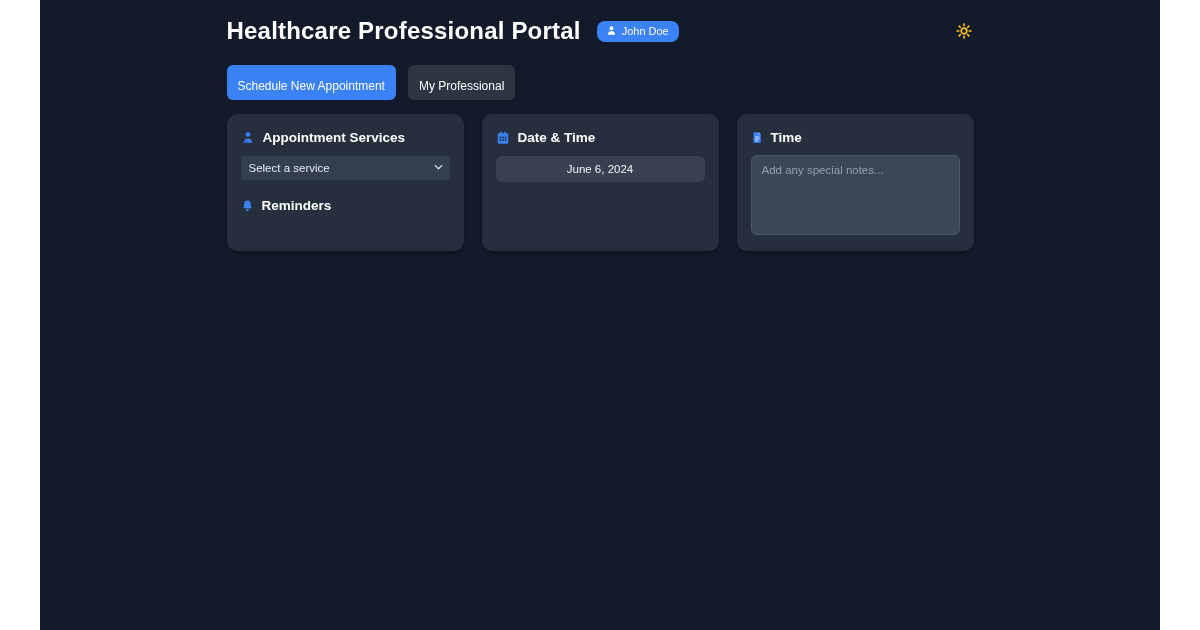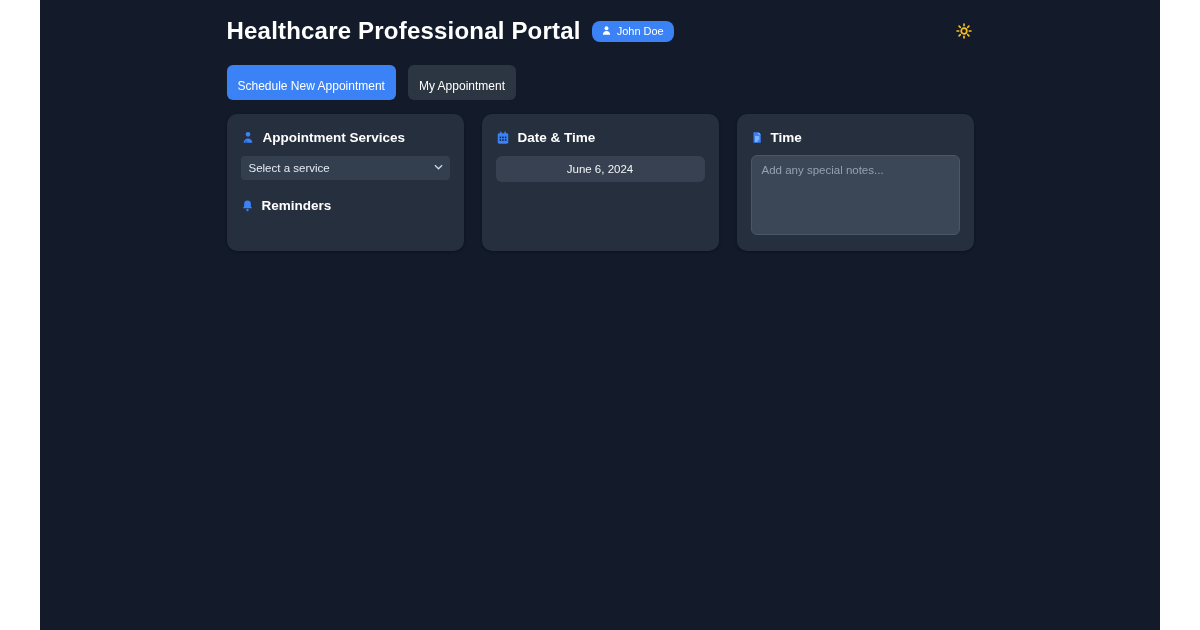--- a/index.html
+++ b/index.html
@@ -16,21 +16,21 @@
     width: 1120px; height: 630px;
     background: #131a2a;
   }
   .container {
     width: 747px;
     margin: 0 auto;
     padding-top: 17px;
   }
   
   .header { display: flex; align-items: center; justify-content: space-between; }
-  .header-left { display: flex; align-items: center; gap: 11px; }
+  .header-left { display: flex; align-items: center; gap: 16px; }
   .page-title {
     margin: 0; font-size: 24px; font-weight: 700; color: #ffffff; letter-spacing: 0.2px;
     white-space: nowrap;
   }
   .user-badge {
     background: #3b82f6; color: #ffffff; border: none;
     border-radius: 8px; padding: 4px 10px 5px 9px;
     font-size: 11px; display: flex; align-items: flex-start; gap: 5px;
     cursor: pointer; font-family: inherit;
   }
@@ -134,21 +134,21 @@
               <line x1="4.6" y1="19.4" x2="6.5" y2="17.5"></line>
               <line x1="17.5" y1="6.5" x2="19.4" y2="4.6"></line>
             </g>
           </svg>
         </span>
       </button>
     </div>
 
     <div class="tabs">
       <button class="tab active">Schedule New Appointment</button>
-      <button class="tab inactive">My Appointment</button>
+      <button class="tab inactive">My Professional</button>
     </div>
 
     <div class="cards">
 
       <div class="card">
         <div class="card-header">
           <span class="icon">
             <svg width="14" height="15" viewBox="0 0 24 24">
               <circle cx="12" cy="6.5" r="4" fill="#3b82f6"></circle>
               <path d="M4.5 21c0-4.1 3.4-7.5 7.5-7.5s7.5 3.4 7.5 7.5z" fill="#3b82f6"></path>

